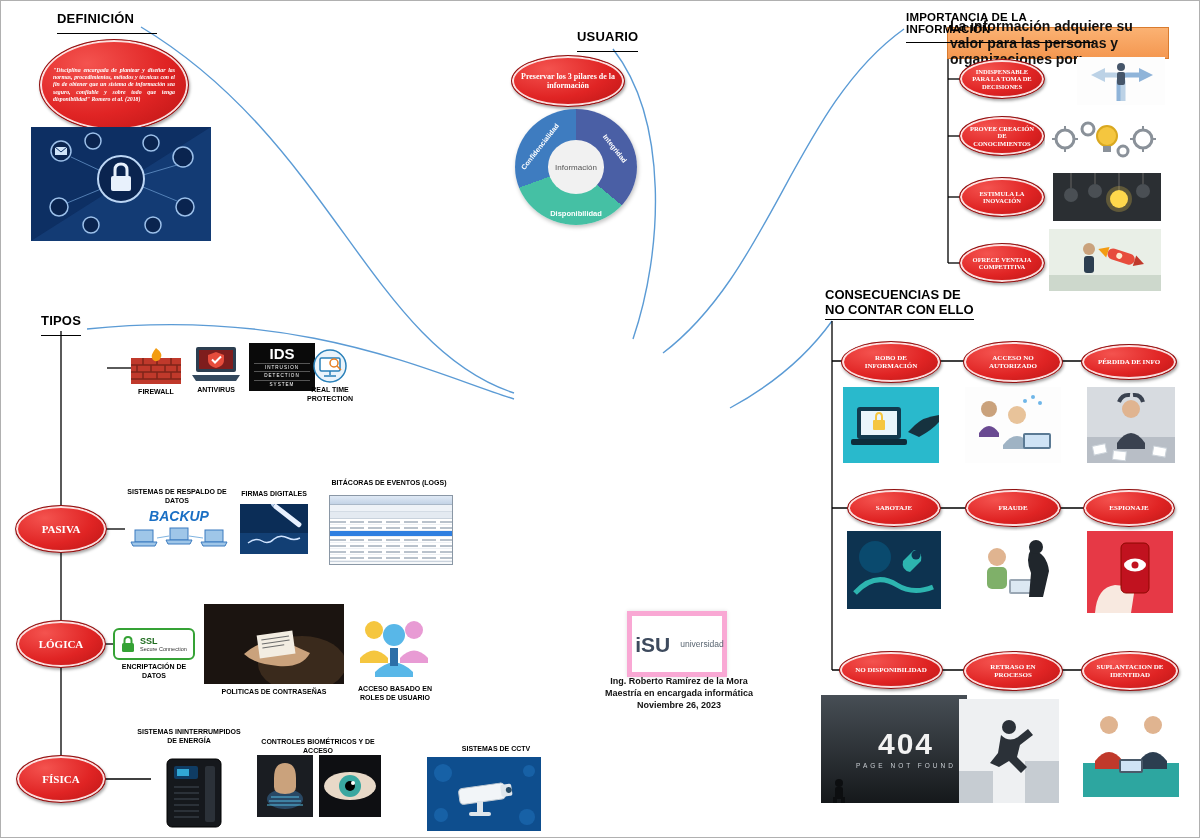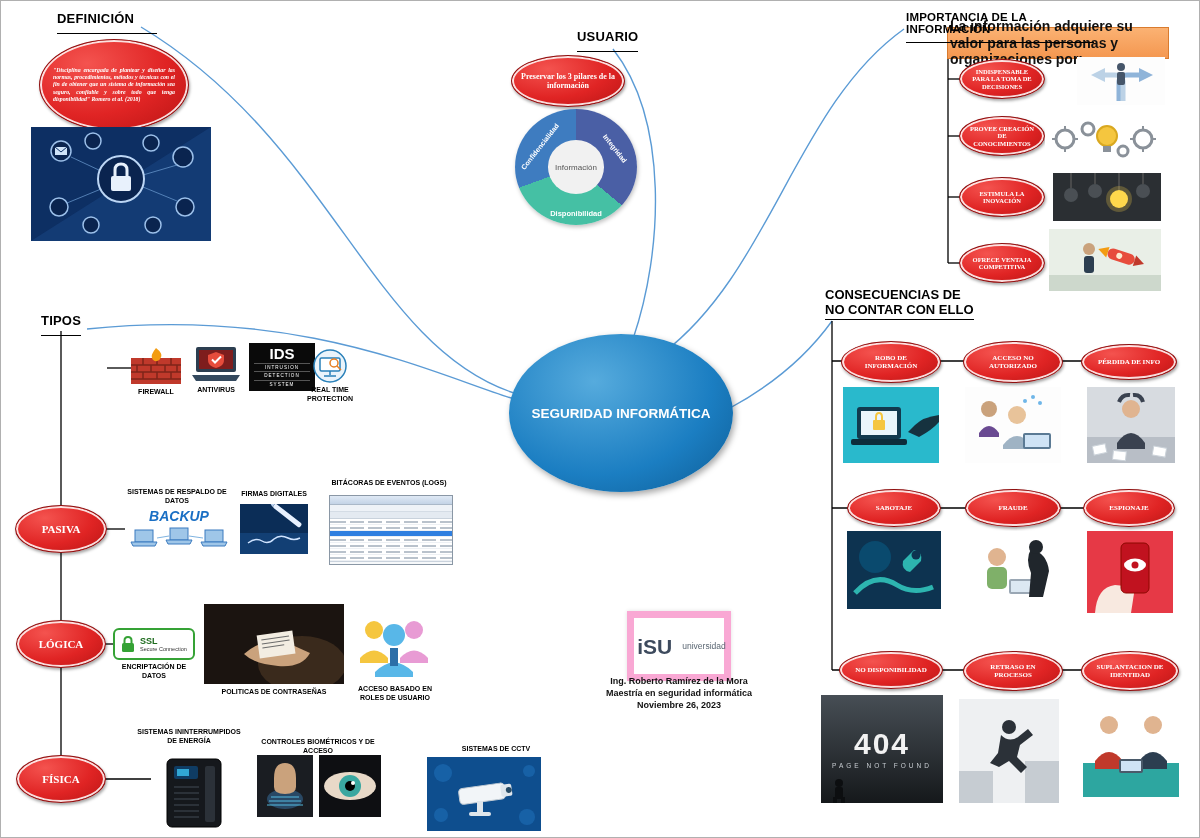--- a/index.html
+++ b/index.html
@@ -51,25 +51,25 @@
   .logs-title{height:8px;background:linear-gradient(#dfe9f5,#c3d3e6);border-bottom:1px solid #aab8c8;}
   .logs-tool{height:6px;background:#eef2f7;border-bottom:1px solid #d4dce5;}
   .logs-head{height:6px;background:#e4eaf1;border-bottom:1px solid #c9d2dc;}
   .logs-row{height:5px;border-bottom:1px solid #edf0f4;background:
         repeating-linear-gradient(90deg,#b9c2cc 0 14px,transparent 14px 18px);background-size:100% 2px;
         background-position:2px 1.5px;background-repeat:repeat-x;}
   .logs-row.sel{background:#2f7fe0;}
   .logs-pane{flex:1;background:#f6f8fa;border-top:1px solid #c9d2dc;}
   
   .nf{background:linear-gradient(#474e55,#15181b);display:flex;flex-direction:column;align-items:center;
-        justify-content:center;}
+        justify-content:center;padding-left:24px;}
   .nf-code{color:#f2f2f2;font-weight:bold;font-size:30px;line-height:1;letter-spacing:2px;}
   .nf-text{color:#c8cdd2;font-size:6.5px;letter-spacing:3px;margin-top:3px;}
   
-  .isu{position:absolute;z-index:2;background:#fff;border:7px solid #f9a8d4;box-shadow:0 0 4px rgba(0,0,0,.12);
+  .isu{position:absolute;z-index:2;background:#fff;border:5px solid #f9a8d4;box-shadow:0 0 4px rgba(0,0,0,.12);
         display:flex;align-items:center;justify-content:center;gap:5px;}
   .isu-main{font-weight:bold;font-size:21px;color:#3d4a5d;line-height:1;}
   .isu-div{width:1px;height:26px;background:#9aa4ae;}
   .isu-sub{font-size:8.5px;color:#5a6672;}
   .footer-line{font-size:9px;color:#111;text-align:center;line-height:1.35;font-weight:bold;}
 </style>
 </head>
 <body>
 
 <div class="page">
@@ -209,21 +209,20 @@
         <rect x="58" y="22" width="28" height="11" rx="5.5" fill="#e74c3c"></rect>
         <polygon points="86,22 96,27.5 86,33" fill="#c0392b"></polygon>
         <polygon points="58,22 48,27.5 58,33" fill="#f39c12"></polygon>
         <circle cx="70" cy="27.5" r="3" fill="#fdebd0"></circle>
       </g>
       <circle cx="40" cy="20" r="6" fill="#caa27c"></circle>
       <rect x="35" y="27" width="10" height="17" rx="3" fill="#2c3e50"></rect>
     </svg>
   </div>
 
-  <div class="center-node">SEGURIDAD INFORMÁTICA</div>
 
   <div class="ttl" style="left:40px;top:312px;">TIPOS</div>
 
   <div class="ph" style="left:126px;top:347px;width:58px;height:38px;">
     <svg width="58" height="38" viewBox="0 0 58 38">
       <rect x="4" y="10" width="50" height="26" fill="#c0392b"></rect>
       <g stroke="#7e241a" stroke-width="1.5">
         <line x1="4" y1="17" x2="54" y2="17"></line>
           <line x1="4" y1="24" x2="54" y2="24"></line>
           <line x1="4" y1="31" x2="54" y2="31"></line>
@@ -562,17 +561,17 @@
     <svg width="14" height="18" viewBox="0 0 14 18">
       <rect x="1" y="0" width="2" height="18" fill="#8a8f94"></rect>
       <polygon points="3,1 13,4 3,8" fill="#e02424"></polygon>
     </svg>
     <span class="isu-main">iSU</span>
     <span class="isu-div"></span>
     <span class="isu-sub">universidad</span>
   </div>
   <div class="abs z" style="left:588px;top:674px;width:180px;">
     <div class="footer-line">Ing. Roberto Ramírez de la Mora</div>
-    <div class="footer-line">Maestría en seguridad informática</div>
+    <div class="footer-line">Maestría en encargada informática</div>
     <div class="footer-line">Noviembre 26, 2023</div>
   </div>
 
 </div>
 
 </body></html>

